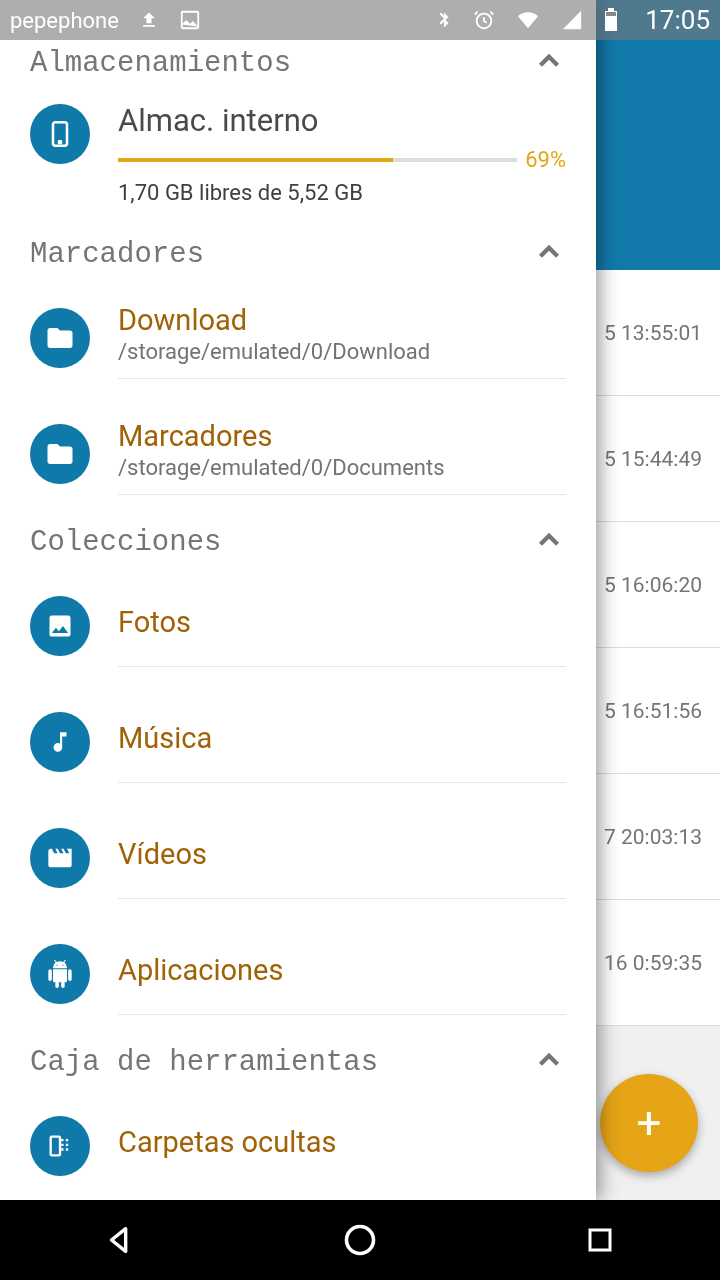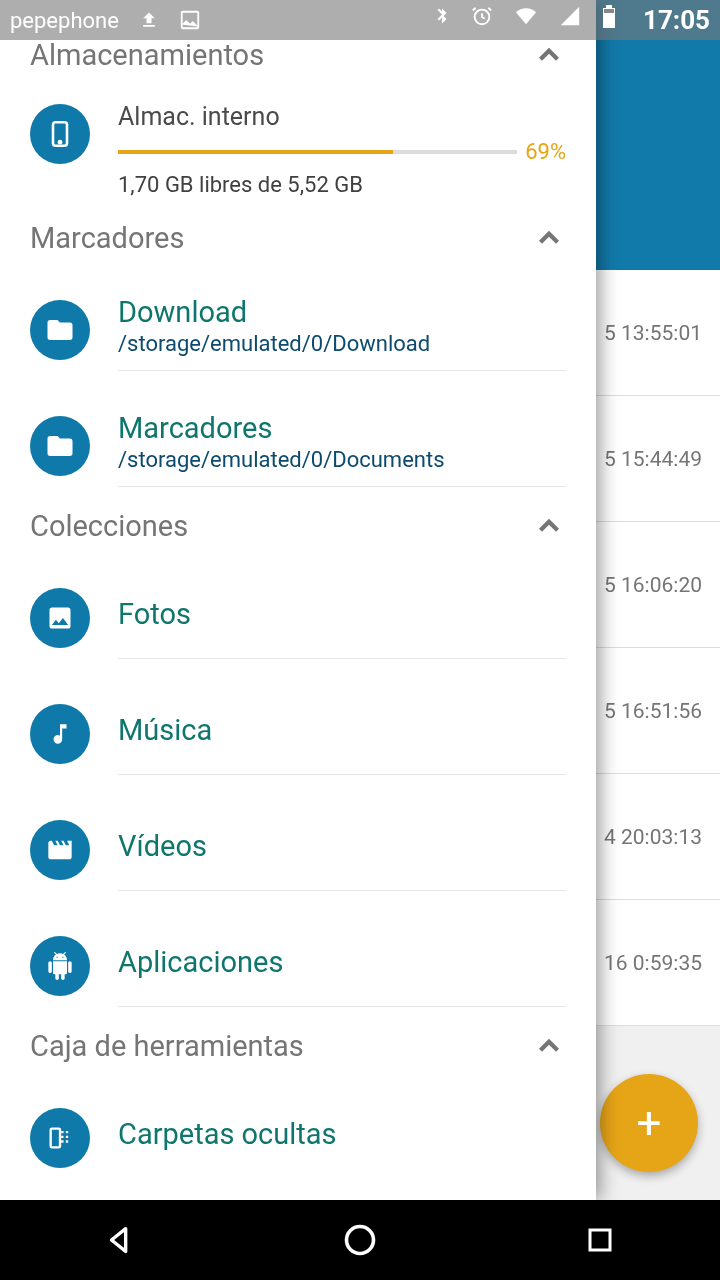--- a/index.html
+++ b/index.html
@@ -7,68 +7,68 @@
   body { background: #fff; position: relative; }
 
   
   .status-bar {
     position: absolute; top: 0; left: 0; right: 0;
     height: 40px; display: flex; align-items: center; padding: 0 10px;
     color: #fff; font-size: 22px; z-index: 5;
     background: rgba(120,120,120,0.6);
   }
   .status-left { display: flex; align-items: center; gap: 20px; }
-  .status-right { margin-left: auto; display: flex; gap: 20px; font-weight: bold; }
+  .status-right { margin-left: auto; display: flex; align-items: center; gap: 20px; }
   .status-icon svg { display: block; }
 
   
   .bg-appbar { position: absolute; top: 0; left: 0; right: 0; height: 270px; background: #127aaa; }
   .bg-list { position: absolute; top: 270px; left: 0; right: 0; bottom: 80px; background: #f0f0f0; }
   .bg-row { height: 126px; background: #fff; border-bottom: 1px solid #ddd; display: flex; align-items: center; justify-content: flex-end; padding-right: 18px; color: #757575; font-size: 21px; }
   .fab {
     position: absolute; right: 22px; bottom: 108px; width: 98px; height: 98px; border-radius: 50%;
     background: #e6a417; color: #fff; display: flex; align-items: center; justify-content: center;
     font-size: 44px; box-shadow: 0 4px 10px rgba(0,0,0,0.3); z-index: 2;
   }
 
   
   .drawer {
     position: absolute; top: 0; left: 0; bottom: 80px; width: 596px;
     background: #fff; box-shadow: 4px 0 18px rgba(0,0,0,0.4); z-index: 3;
     overflow: hidden;
   }
   .drawer-inner { padding-top: 38px; }
   .section-header {
-    display: flex; padding: 0 30px; height: 50px; color: #757575;
+    display: flex; align-items: center; padding: 0 30px; height: 50px; color: #757575; font-family: Liberation Mono, monospace;
   }
   .section-header .title { font-size: 29px; flex: 1; }
   .chevron { color: #757575; }
 
   .storage-item { display: flex; padding: 14px 30px 10px; align-items: flex-start; }
   .circle-icon {
     width: 60px; height: 60px; border-radius: 50%; background: #0f7aaa;
     display: flex; align-items: center; justify-content: center; flex-shrink: 0; margin-right: 28px;
     margin-top: 2px;
   }
   .circle-icon svg { display: block; }
   .storage-body { flex: 1; }
-  .storage-title { font-size: 25px; color: #4a4a4a; margin-bottom: 6px; }
+  .storage-title { font-size: 31px; color: #4a4a4a; margin-bottom: 6px; }
   .storage-progress-row { display: flex; align-items: center; margin-top: 8px; }
   .storage-bar { flex: 1; height: 4px; background: #ddd; position: relative; }
   .storage-bar-fill { position: absolute; left: 0; top: 0; bottom: 0; background: #e6a417; }
   .storage-pct { color: #e6a417; font-size: 22px; margin-left: 8px; }
   .storage-sub { color: #404040; font-size: 22px; margin-top: 8px; }
 
   .bookmark-item, .simple-item {
     display: flex; align-items: center; padding: 16px 30px; min-height: 100px;
   }
   .item-text { flex: 1; border-bottom: 1px solid #e6e6e6; align-self: stretch; display: flex; flex-direction: column; justify-content: center; padding-bottom: 6px; }
   .simple-item .item-text, .bookmark-item .item-text { min-height: 84px; }
-  .item-title { font-size: 29px; color: #0f766e; }
-  .item-sub { font-size: 22px; color: #0c4a6e; margin-top: 2px; }
+  .item-title { font-size: 29px; color: #a16207; }
+  .item-sub { font-size: 22px; color: #737373; margin-top: 2px; }
 
   
   .navbar {
     position: absolute; left: 0; right: 0; bottom: 0; height: 80px;
     background: #000; display: flex; align-items: center; justify-content: space-around; z-index: 10;
   }
   .nav-btn { width: 120px; height: 60px; display: flex; align-items: center; justify-content: center; }
 </style>
 </head>
 <body>
@@ -81,21 +81,21 @@
   <div class="bg-row">
       <span>5 15:44:49</span>
     </div>
   <div class="bg-row">
       <span>5 16:06:20</span>
     </div>
   <div class="bg-row">
       <span>5 16:51:56</span>
     </div>
   <div class="bg-row">
-      <span>4 20:03:13</span>
+      <span>7 20:03:13</span>
     </div>
   <div class="bg-row">
       <span>16 0:59:35</span>
     </div>
 </div>
 <div class="fab">
   <span>+</span>
 </div>
 
 <div class="status-bar">

